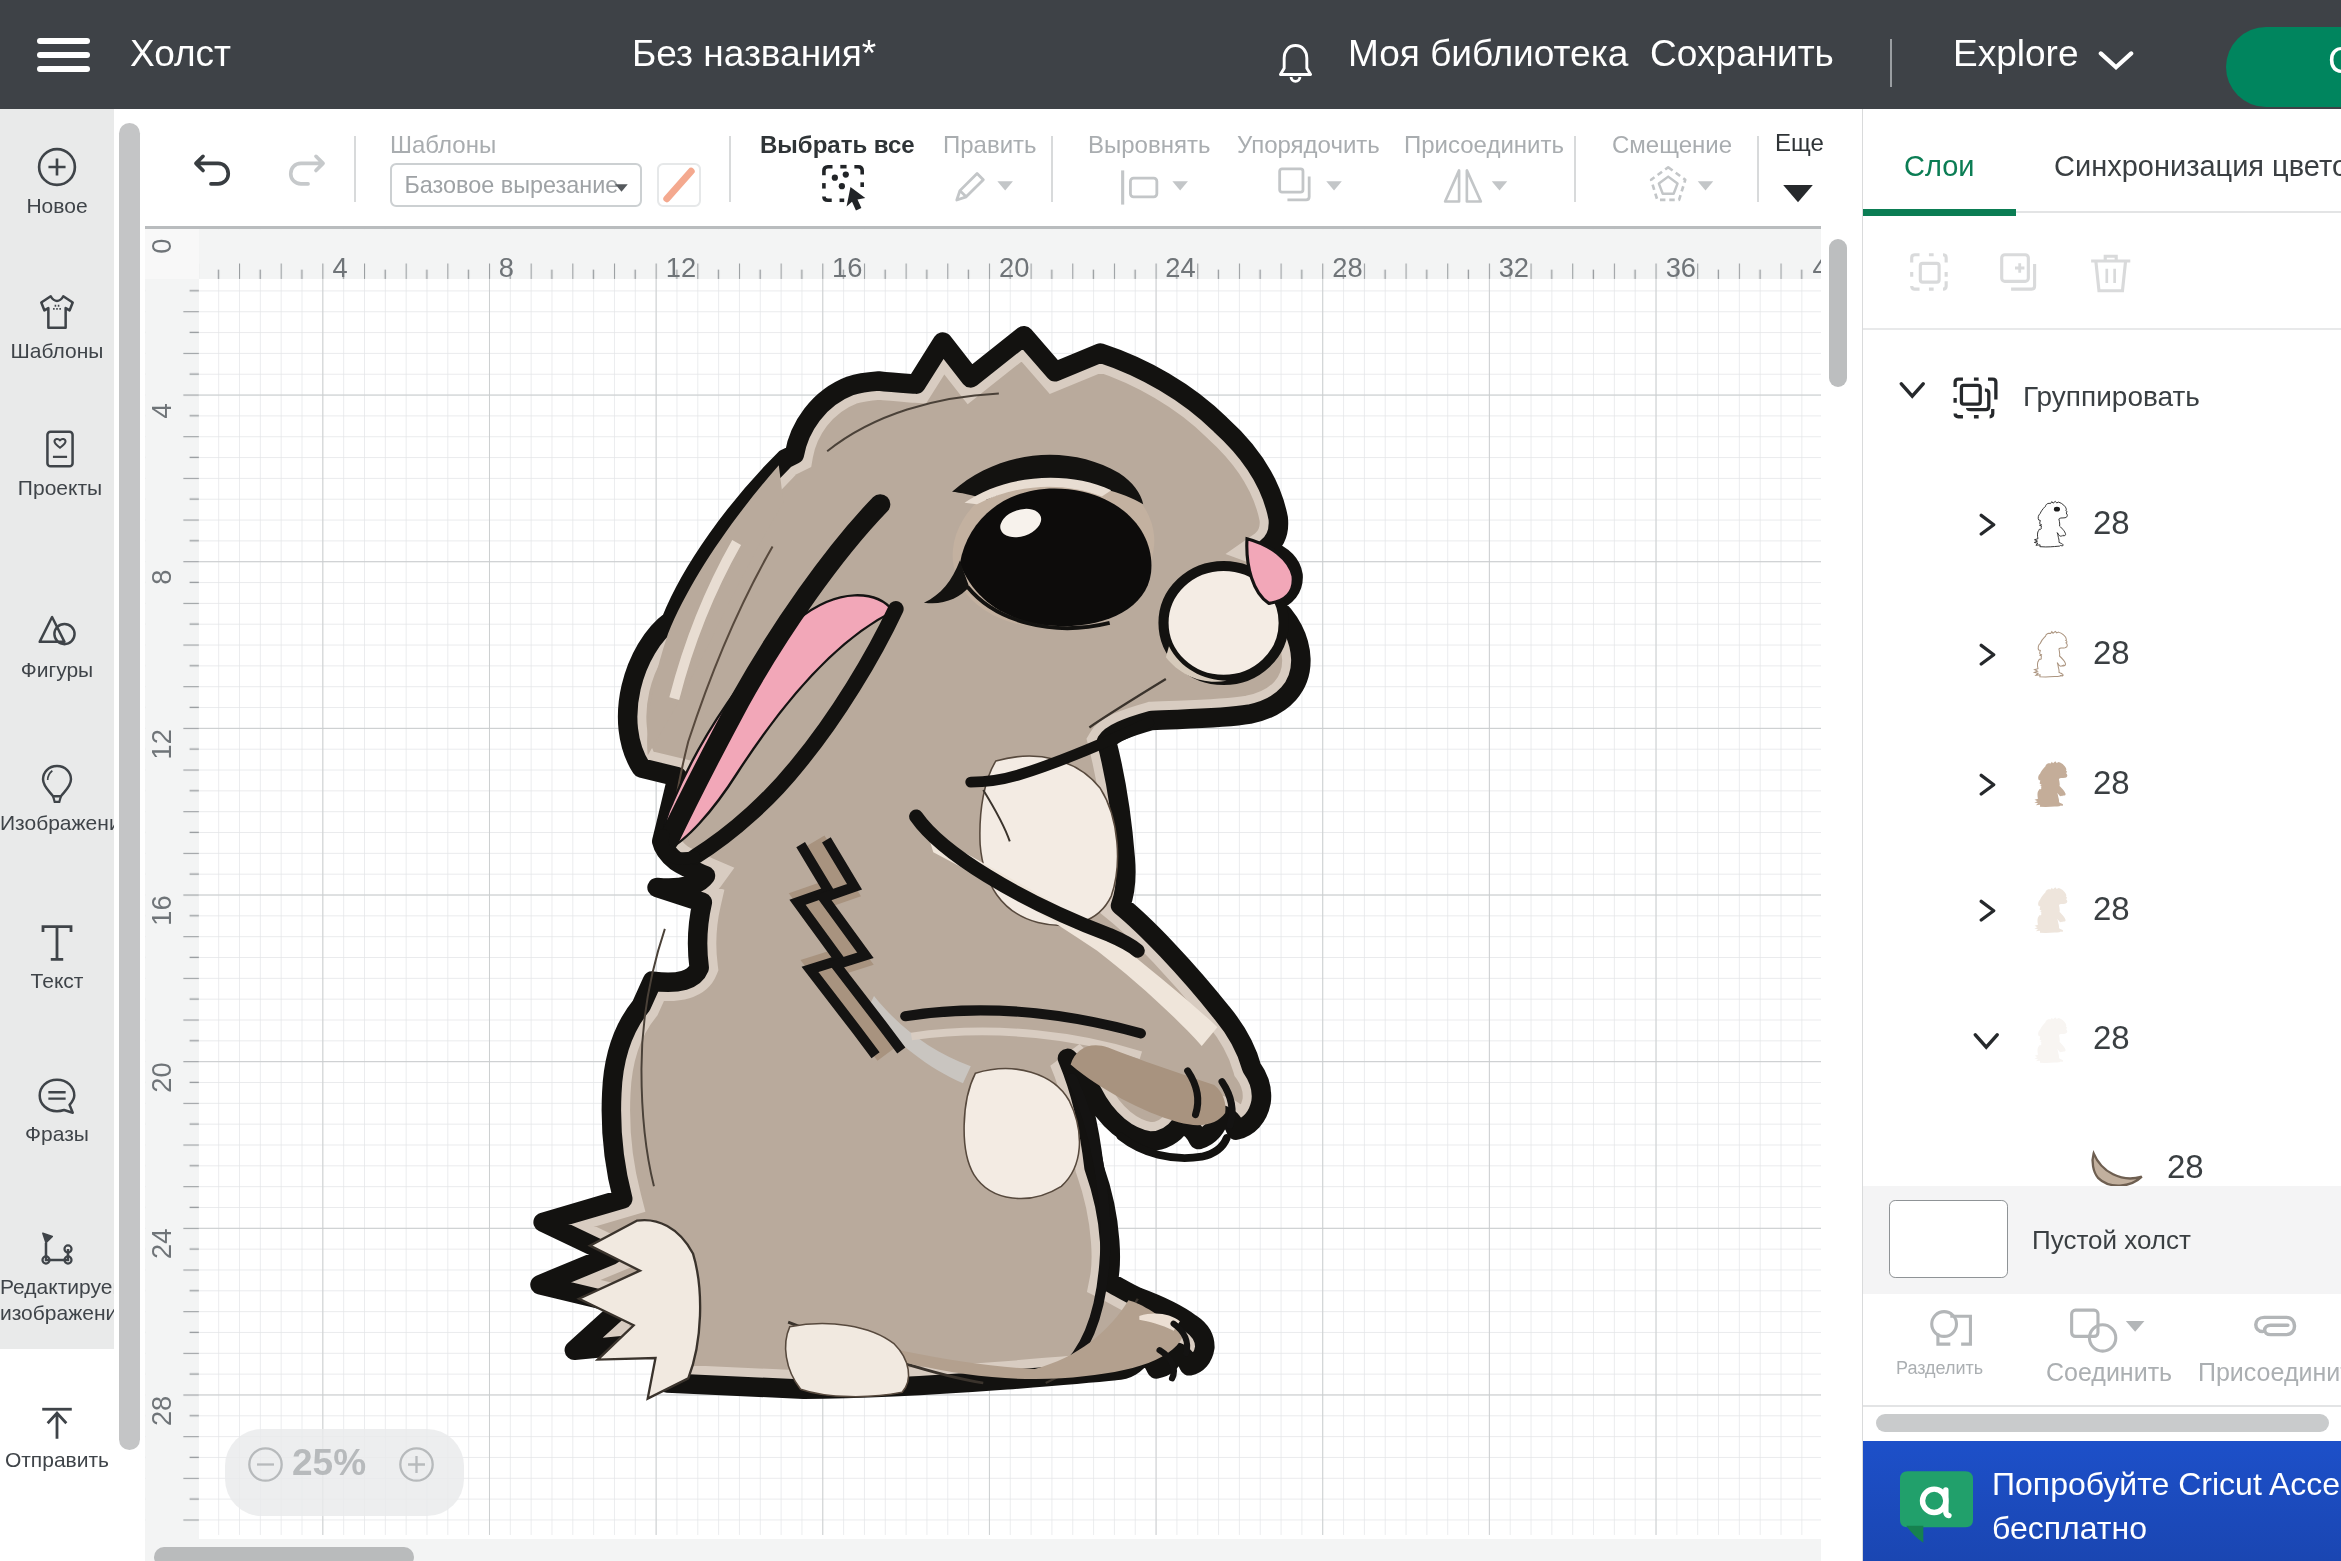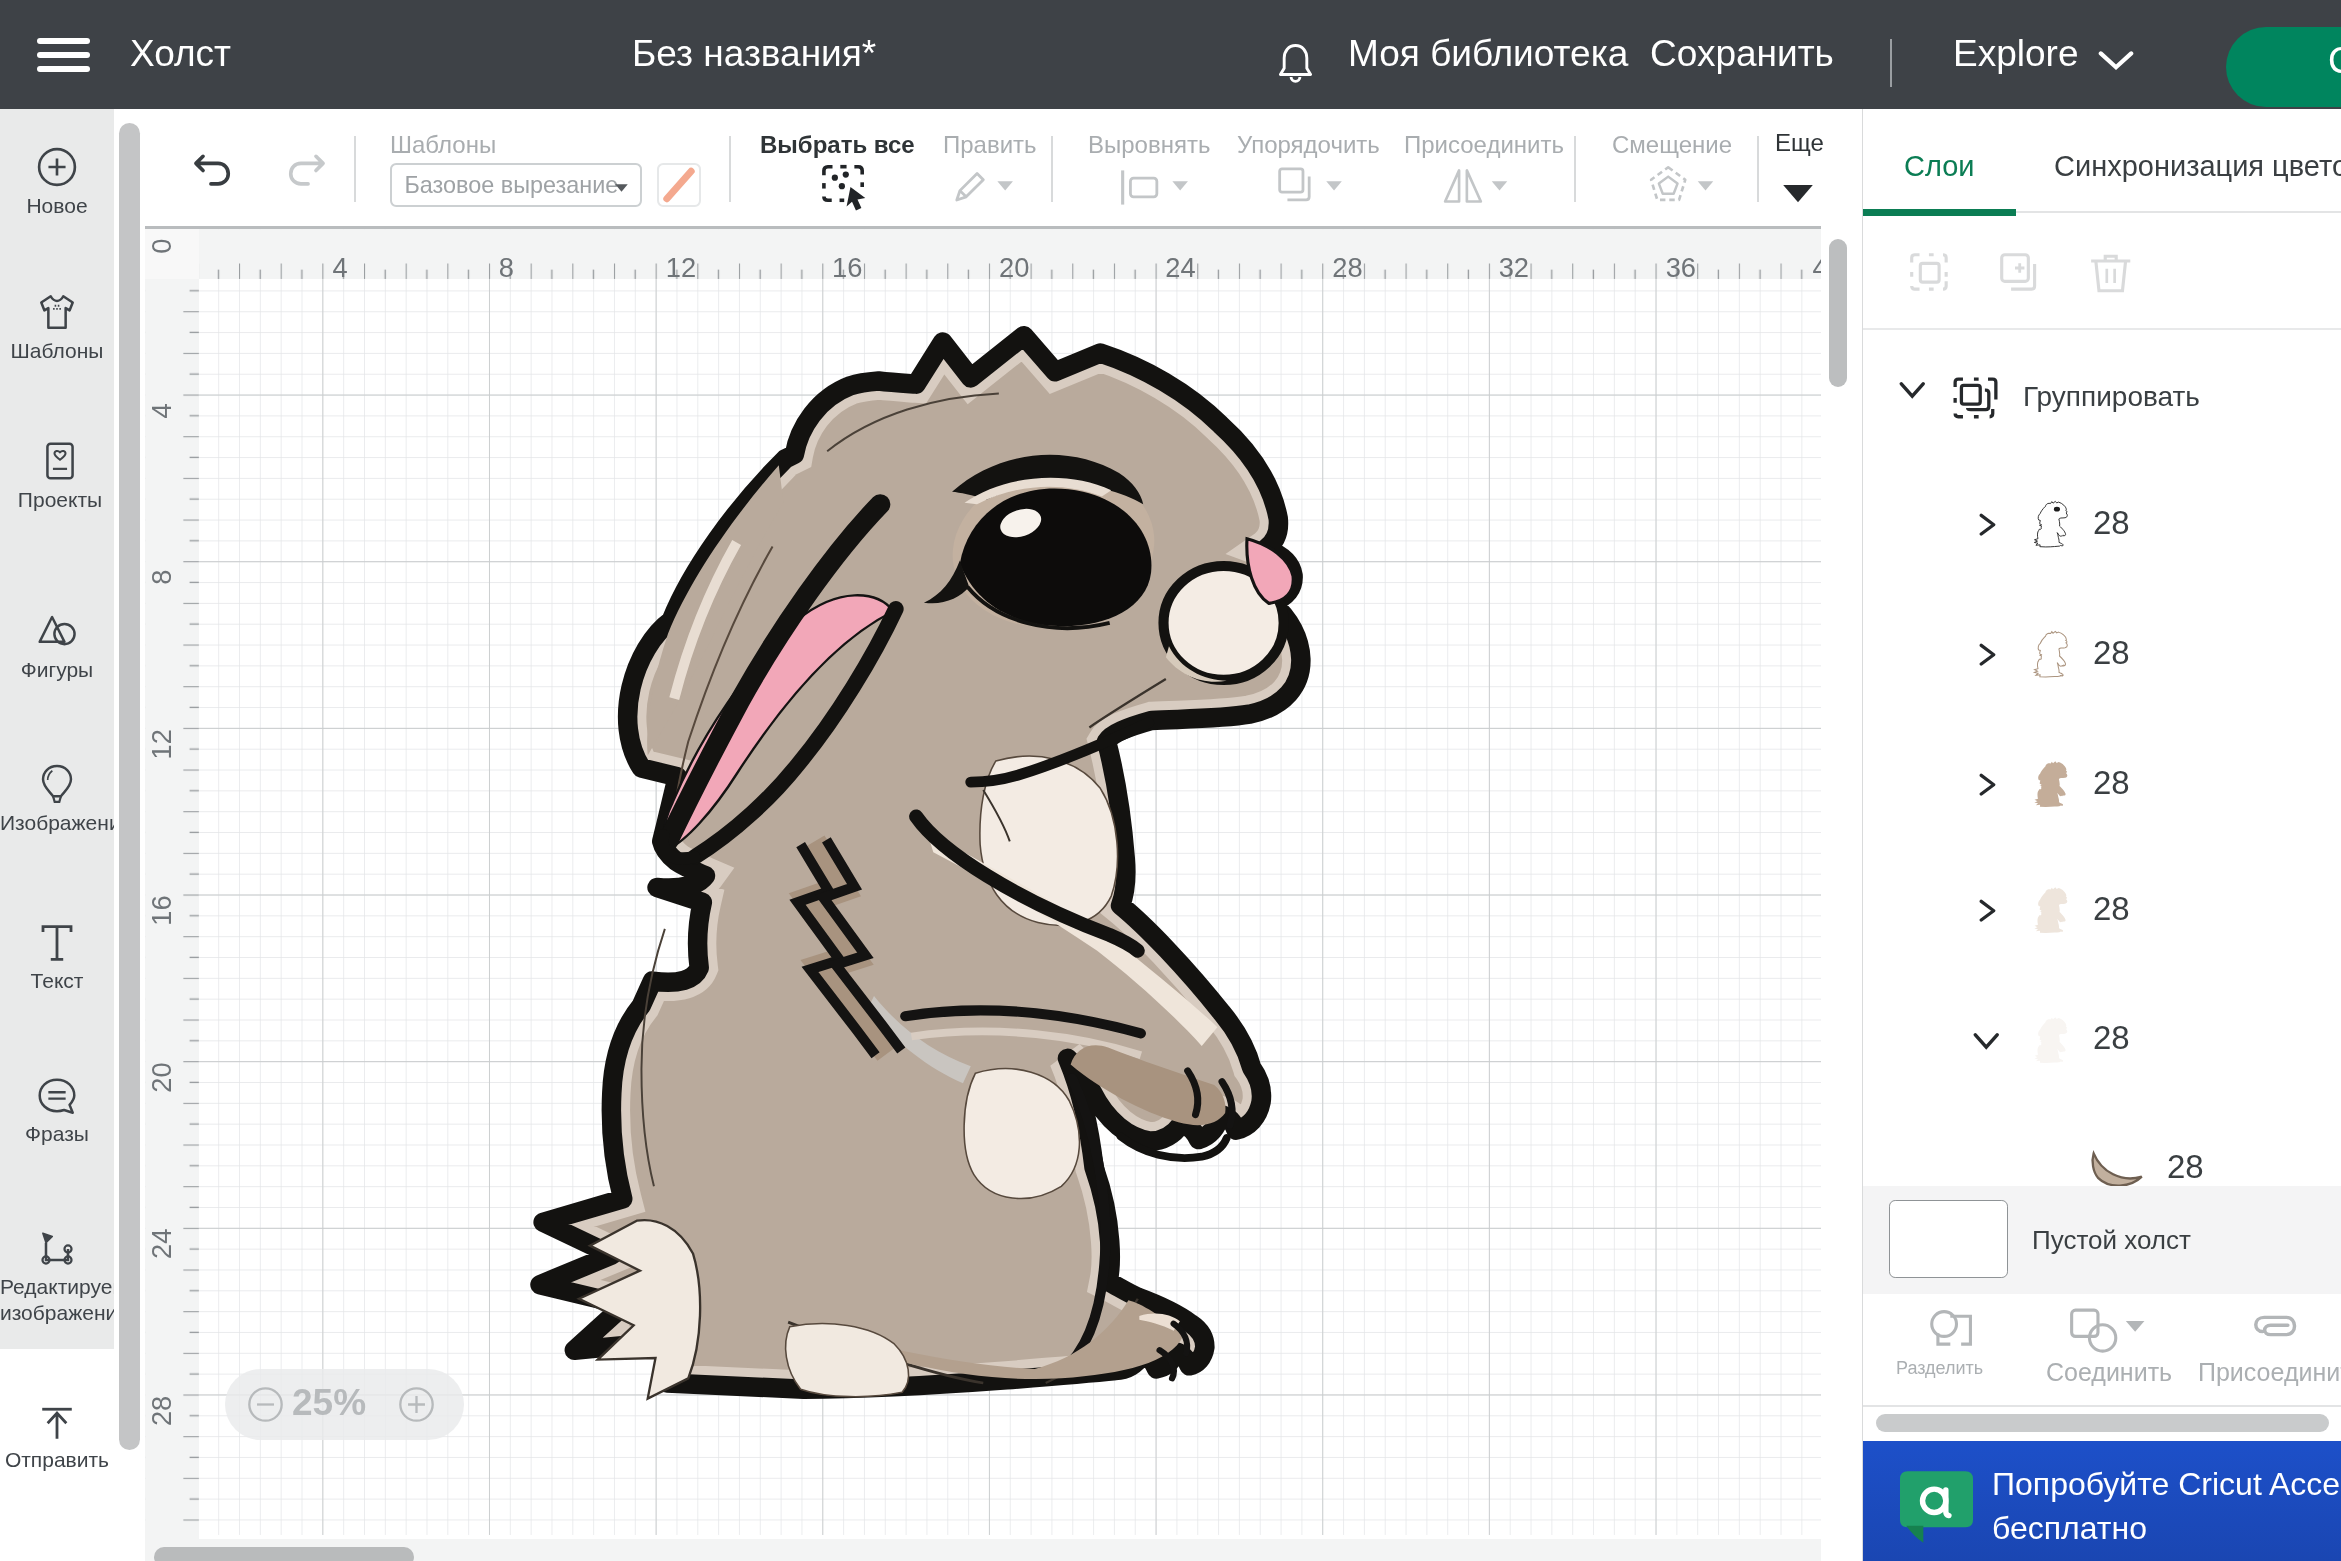--- a/index.html
+++ b/index.html
@@ -133,21 +133,21 @@
       </svg>
       <div class="lbl" style="margin-top:6.2px;">Новое</div>
     </div>
     <div class="sideitem" style="top:181px;">
       <svg width="44" height="44" viewBox="0 0 56 56">
         <path d="M20 8 L8 16 L12 26 L17 23 L17 48 L39 48 L39 23 L44 26 L48 16 L36 8 C34 12 30 14 28 14 C26 14 22 12 20 8 Z" fill="none" stroke="#3f4449" stroke-width="3.2" stroke-linejoin="round"></path>
         <path d="M25 20 h2 M29 20 h2 M23 24 h2 M27 24 h2 M31 24 h2" stroke="#3f4449" stroke-width="2.4"></path>
       </svg>
       <div class="lbl" style="margin-top:4.7px;">Шаблоны</div>
     </div>
-    <div class="sideitem" style="top:330px;padding-left:6px;">
+    <div class="sideitem" style="top:318px;padding-left:6px;">
       <svg width="44" height="44" viewBox="0 0 56 56">
         <rect x="12" y="6" width="32" height="44" rx="4" fill="none" stroke="#3f4449" stroke-width="3.2"></rect>
         <path d="M28 17 c-2.5-3 -7-2 -7 1.5 c0 3 4 5.5 7 8 c3-2.5 7-5 7-8 c0-3.5 -4.5-4.5 -7-1.5 Z" fill="none" stroke="#3f4449" stroke-width="2.6" stroke-linejoin="round"></path>
         <path d="M19 38 h18" stroke="#3f4449" stroke-width="2.8"></path>
       </svg>
       <div class="lbl" style="margin-top:4.7px;">Проекты</div>
     </div>
     <div class="sideitem" style="top:500px;">
       <svg width="45" height="44" viewBox="0 0 58 56">
         <path d="M22 10 L6 42 L38 42 Z" fill="none" stroke="#3f4449" stroke-width="3.2" stroke-linejoin="round"></path>
@@ -414,21 +414,21 @@
         <path d="M 680,352 C 716,396 788,416 862,398" fill="none" stroke="#131210" stroke-width="5"></path>
 
         <ellipse cx="1008" cy="398" rx="77" ry="73" fill="#f4ece4" stroke="#131210" stroke-width="13"></ellipse>
         <path d="M 938,428 C 952,456 982,472 1012,472 C 982,478 952,465 934,442 Z" fill="#d6cabb"></path>
 
         <path d="M 1038,290 C 1068,298 1092,316 1097,338 C 1099,358 1088,370 1066,373 C 1046,360 1036,326 1038,290 Z" fill="#f2a7b8" stroke="#141312" stroke-width="4"></path>
 
         <path d="M 934,470 C 898,492 862,514 836,532" fill="none" stroke="#3a332c" stroke-width="3"></path>
       </svg>
     </div>
-    <div class="zoompill abs" style="left:80px; top:1143px; width:239px; height:71px;">
+    <div class="zoompill abs" style="left:80px; top:1203px; width:239px; height:87px;">
       <svg class="abs" style="left:22px; top:17px;" width="37" height="37" viewBox="0 0 48 48">
         <circle cx="24" cy="24" r="21" fill="none" stroke="#b7babc" stroke-width="3"></circle>
         <path d="M13 24 H35" stroke="#b7babc" stroke-width="3"></path>
       </svg>
       <div class="abs" style="left:67px; top:12.5px; font-size:37px; font-weight:bold; color:#b7babc;">25%</div>
       <svg class="abs" style="left:173px; top:17px;" width="37" height="37" viewBox="0 0 48 48">
         <circle cx="24" cy="24" r="21" fill="none" stroke="#b7babc" stroke-width="3"></circle>
         <path d="M13 24 H35 M24 13 V35" stroke="#b7babc" stroke-width="3"></path>
       </svg>
     </div>

